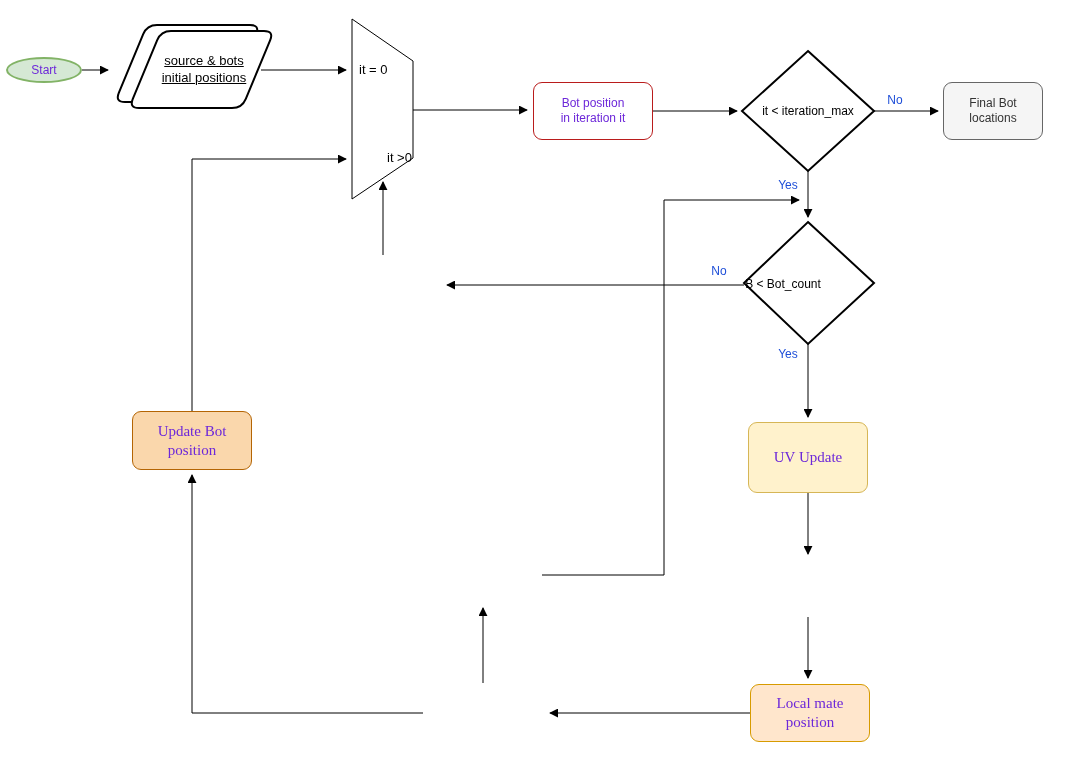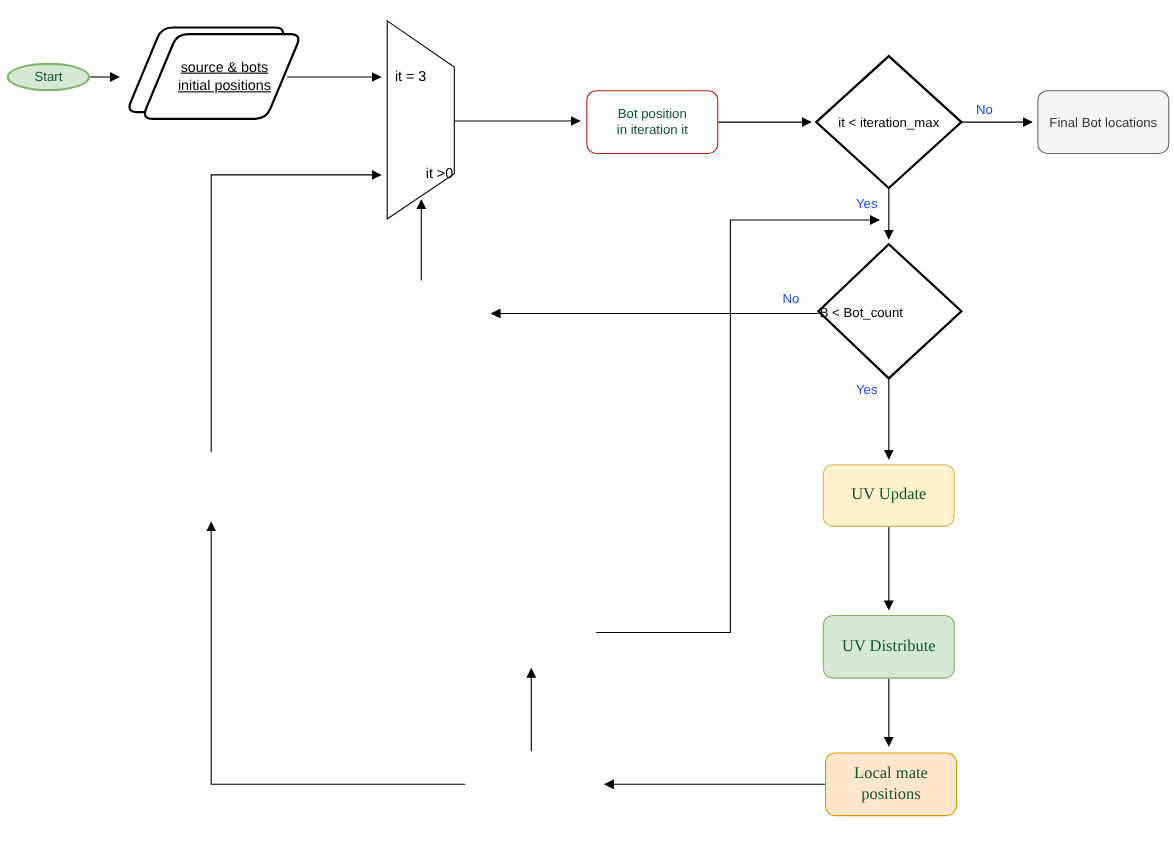--- a/index.html
+++ b/index.html
@@ -18,21 +18,21 @@
   }
   .node {
     position: absolute;
     box-sizing: border-box;
     display: flex;
     align-items: center;
     justify-content: center;
     text-align: center;
     white-space: pre-line;
     line-height: 1.25;
-    color: #14532d;
+    color: #6d28d9;
   }
   .rounded { border-radius: 9px; }
   .sans   { font-family: "Liberation Sans", sans-serif; font-size: 12px; }
   .serif  { font-family: "Liberation Serif", serif; font-size: 15px; }
   .serif-lg { font-family: "Liberation Serif", serif; font-size: 16px; }
   .serif-sm { font-family: "Liberation Serif", serif; font-size: 12.5px; text-decoration: underline; }
 
   .n-start {
     background: #d5e8d4; border: 2px solid #82b366;
     border-radius: 50%;
@@ -112,50 +112,51 @@
     <path d="M808,222 L874,283 L808,344 L744,283 Z" fill="#ffffff" stroke="#000000" stroke-width="2"></path>
   </svg>
 
   <div class="node n-start sans" style="left:6px; top:57px; width:76px; height:26px;">
     <span>Start</span>
   </div>
 
   <div class="free-label serif-sm" style="left:148px; top:53px; width:112px; text-align:center; white-space:pre-line; line-height:1.3;">source &amp; bots
 initial positions</div>
 
-  <div class="free-label" style="left:359px; top:62px; width:50px;">it = 3</div>
+  <div class="free-label" style="left:359px; top:62px; width:50px;">it = 0</div>
   <div class="free-label" style="left:359px; top:150px; width:50px;padding-left:28px;">it &gt;0</div>
 
   <div class="node n-plain rounded sans" style="left:533px; top:82px; width:120px; height:58px;">
     <span>Bot position
 in iteration it</span>
   </div>
 
   <div class="diamond-label" style="left:745px; top:104px; width:126px;">it &lt; iteration_max</div>
   <div class="diamond-label" style="left:720px; top:277px; width:126px;">B &lt; Bot_count</div>
 
-  <div class="node n-final rounded sans" style="left:943px; top:82px; width:120px; height:58px;">
+  <div class="node n-final rounded sans" style="left:943px; top:82px; width:100px; height:58px;">
     <span>Final Bot locations</span>
   </div>
 
 
-  <div class="node n-uvupdate rounded serif" style="left:748px; top:422px; width:120px; height:57px;">
+  <div class="node n-uvupdate rounded serif" style="left:748px; top:422px; width:120px; height:71px;">
     <span>UV Update</span>
   </div>
 
-  <div class="node n-uvdistribute rounded serif" style="left:748px; top:559px; width:120px; height:58px;">
-    <span>UV Distribute</span>
-  </div>
 
   <div class="node n-localmate rounded serif" style="left:750px; top:684px; width:120px; height:58px;">
     <span>Local mate
-positions</span>
+position</span>
   </div>
 
 
 
+  <div class="node n-updatebot rounded serif" style="left:132px; top:411px; width:120px; height:59px;">
+    <span>Update Bot
+position</span>
+  </div>
 
   <div class="edge-label" style="left:880px; top:93px; width:30px;">No</div>
   <div class="edge-label" style="left:771px; top:178px; width:34px;">Yes</div>
   <div class="edge-label" style="left:704px; top:264px; width:30px;">No</div>
   <div class="edge-label" style="left:771px; top:347px; width:34px;">Yes</div>
 
 </div>
 
 </body></html>

